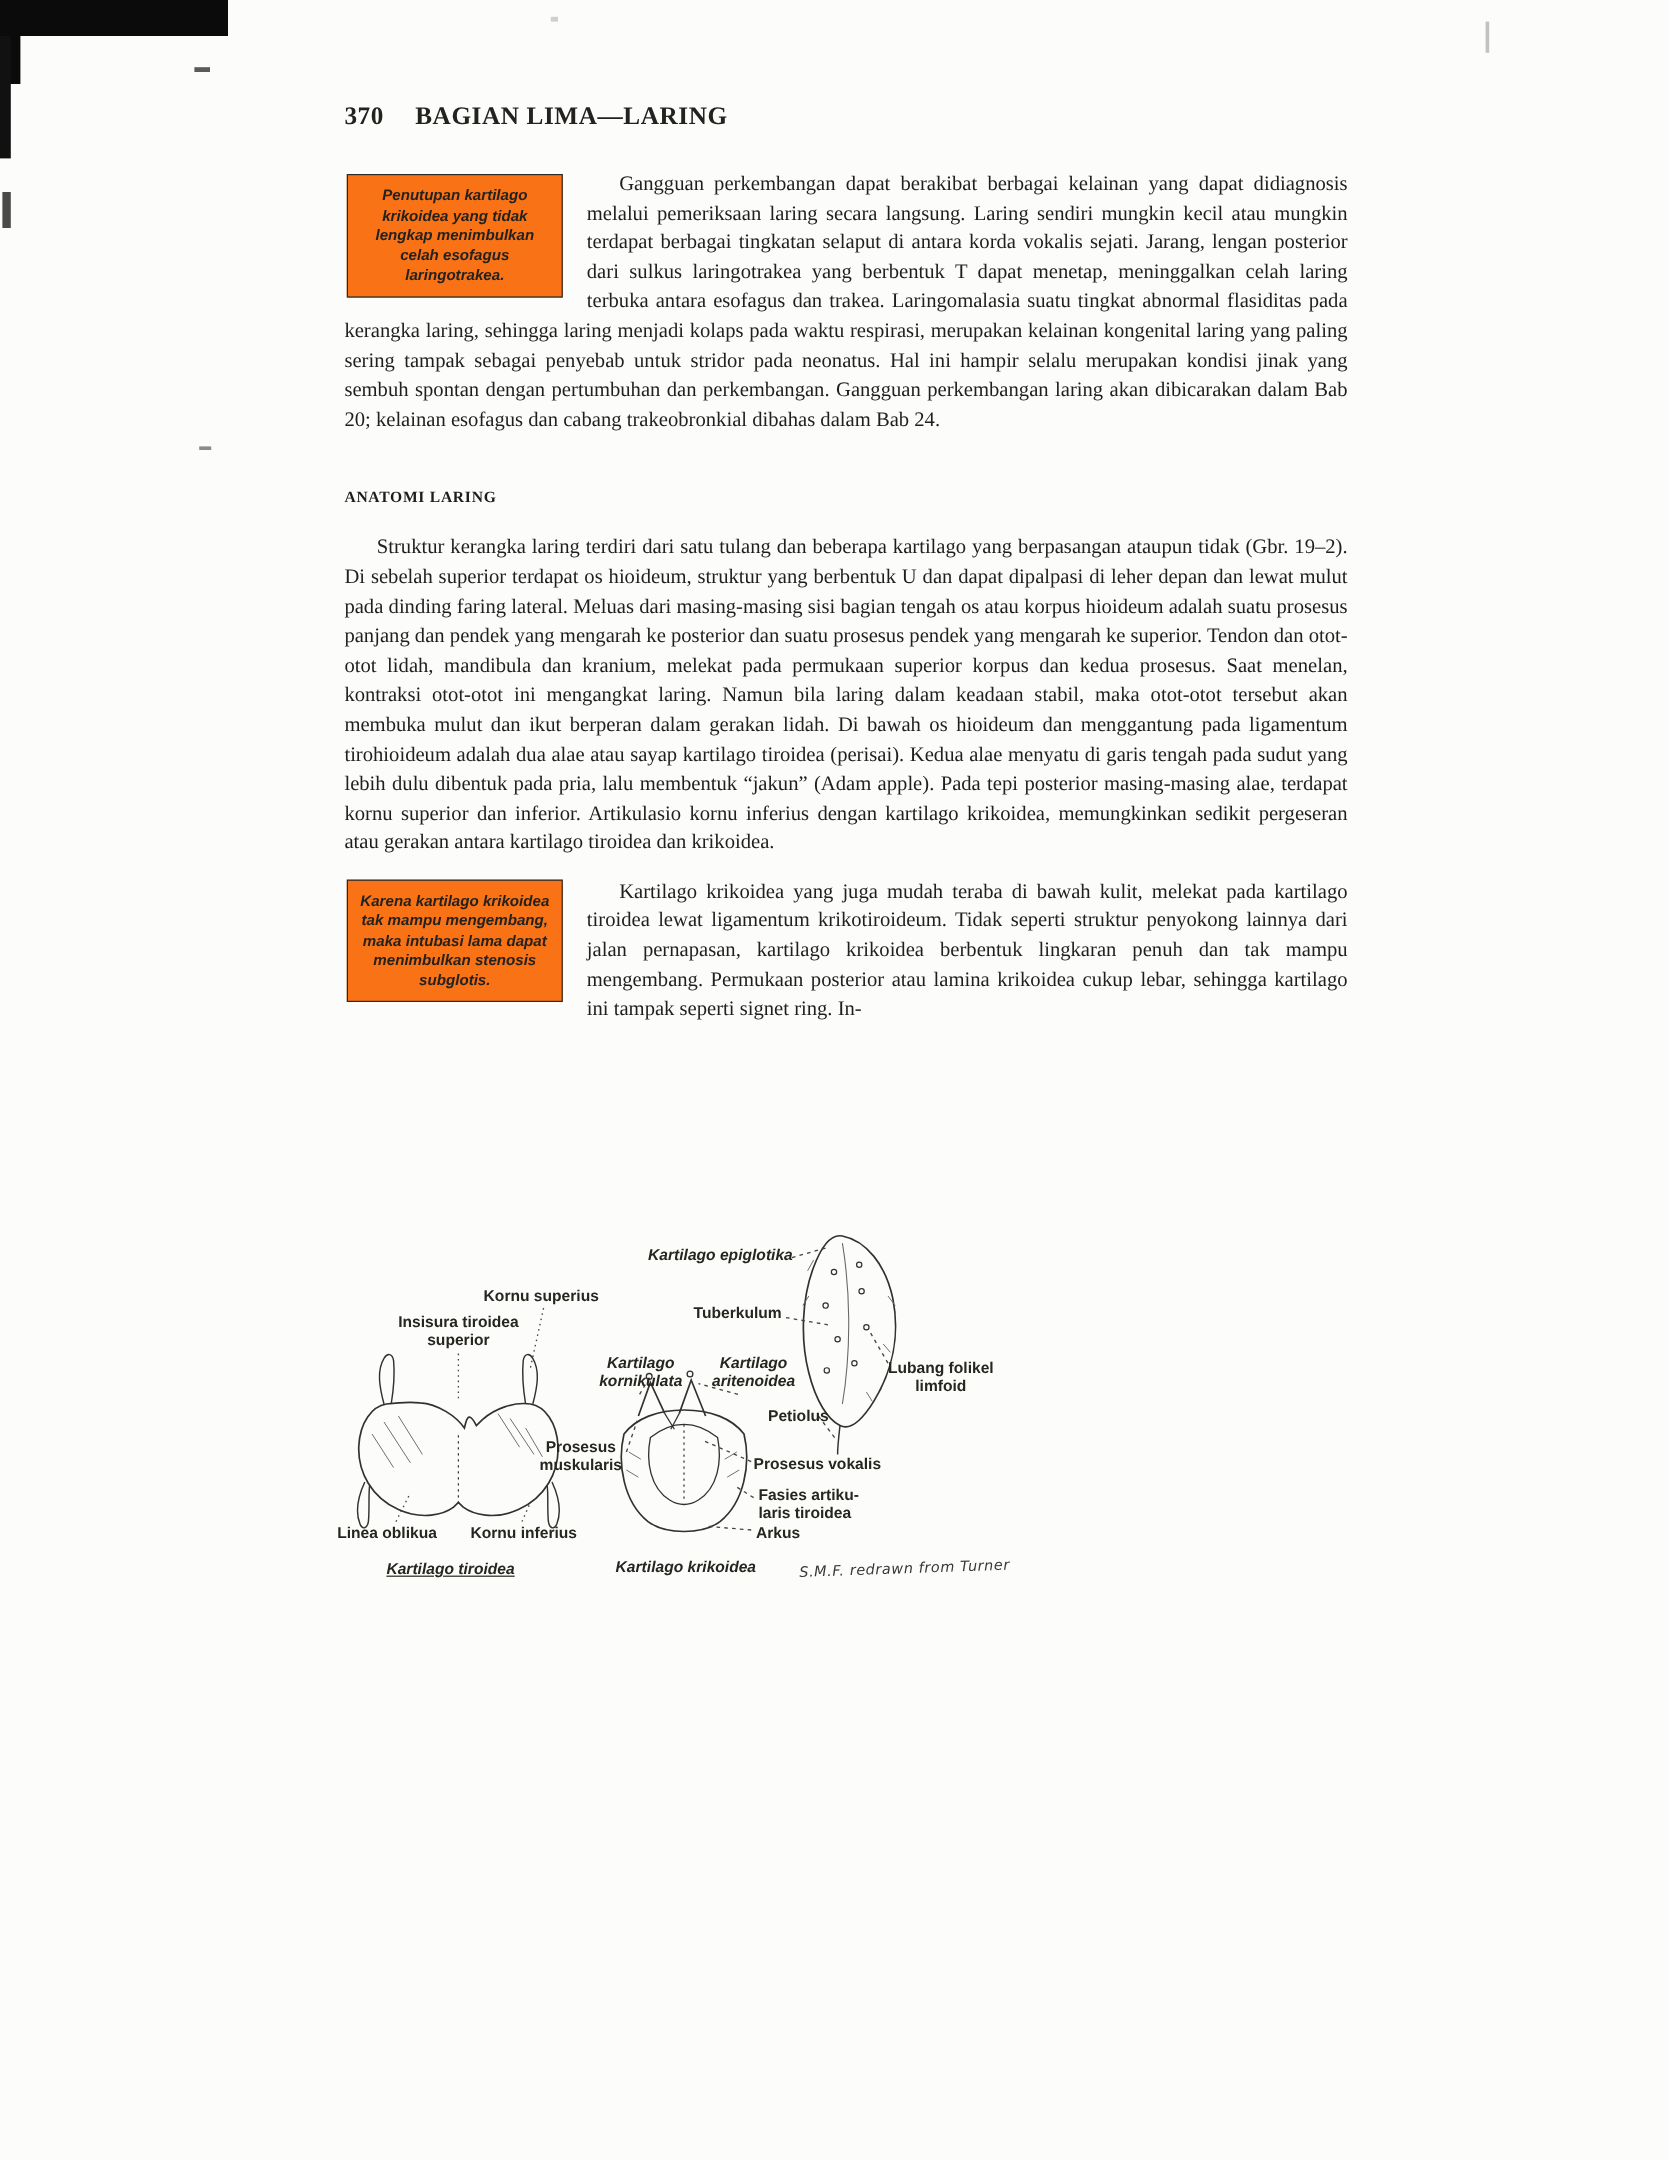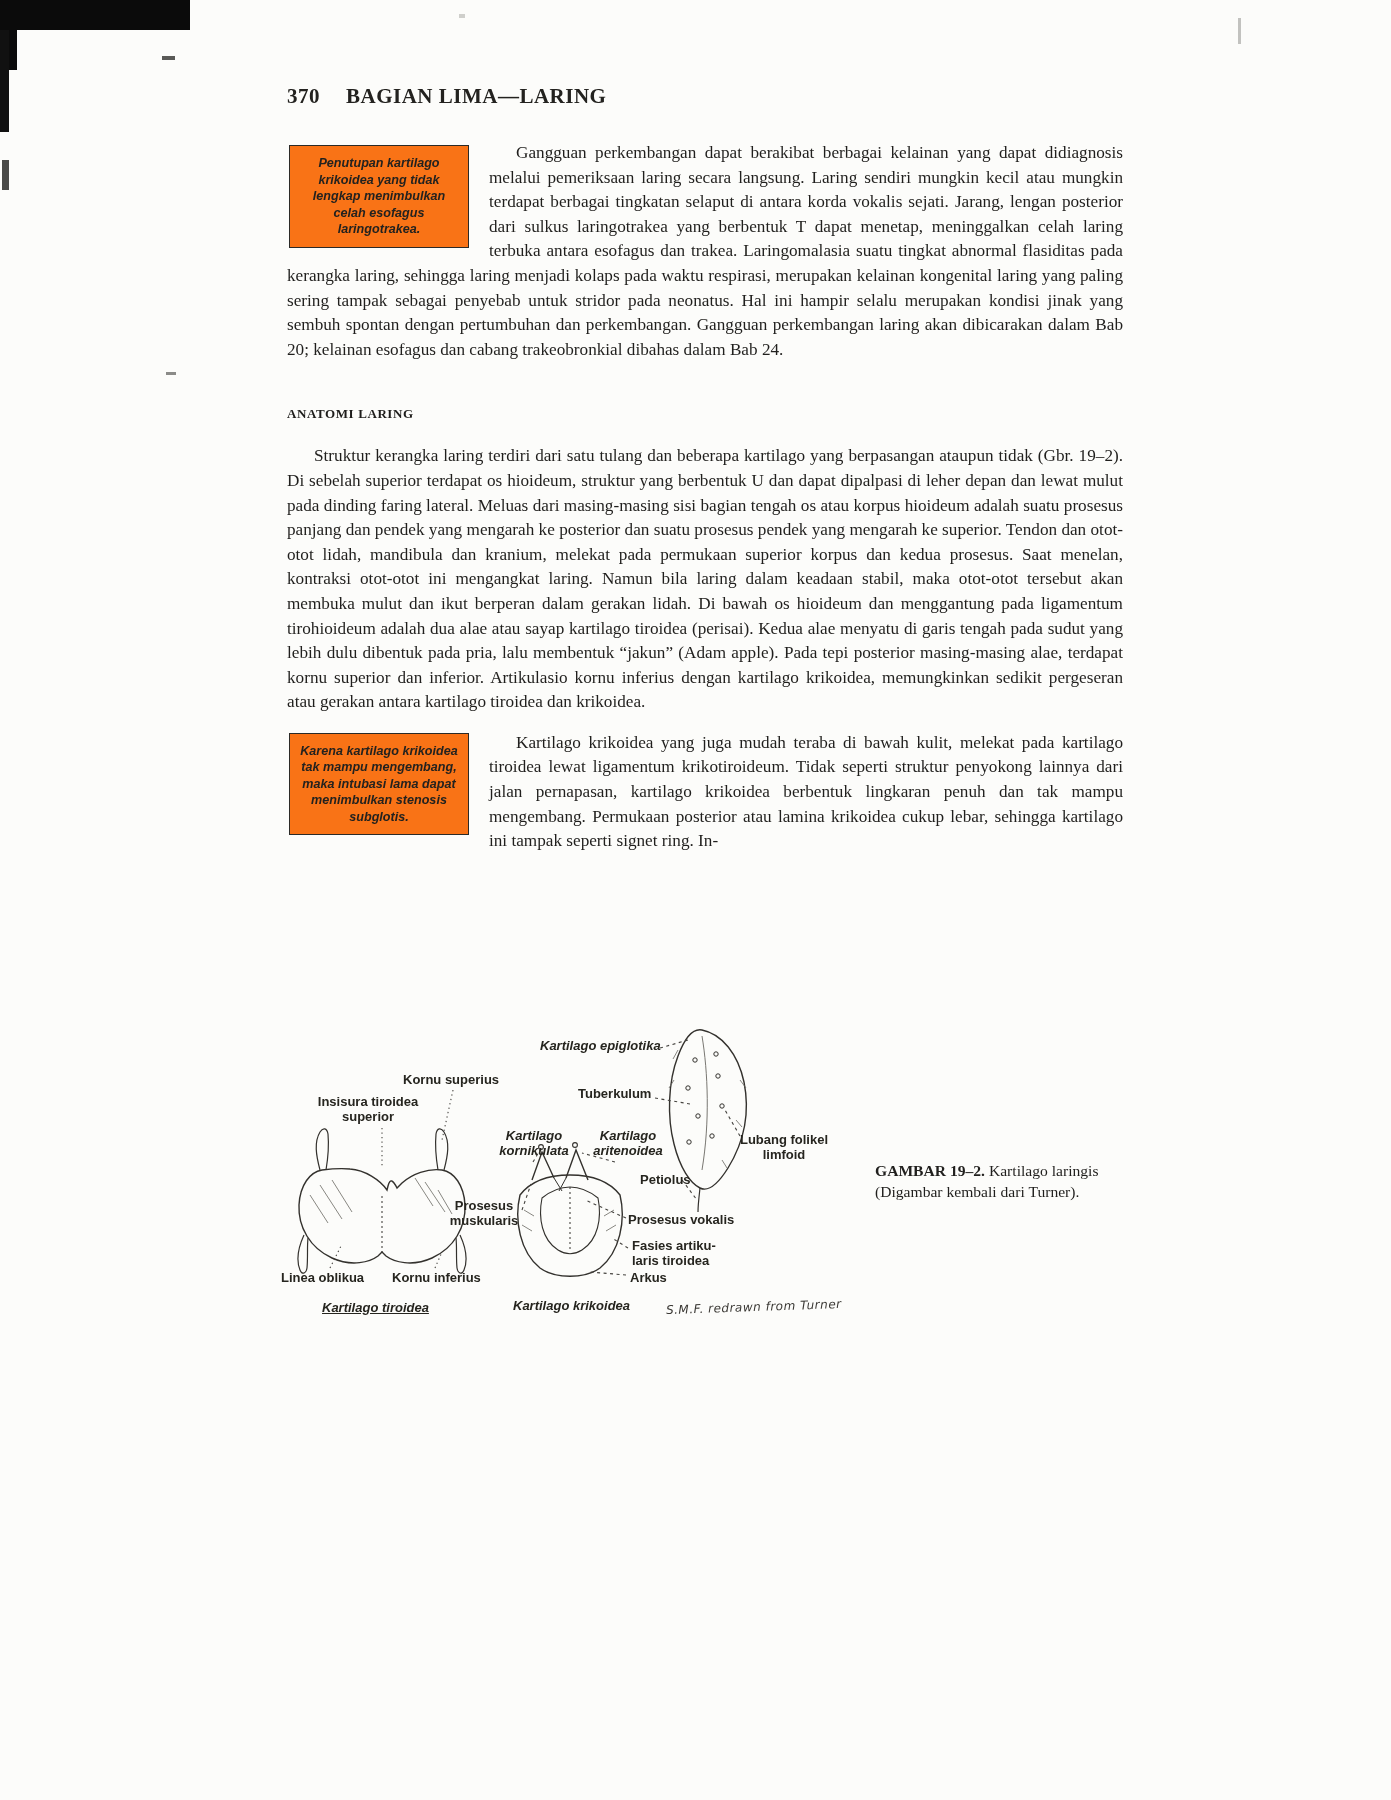--- a/index.html
+++ b/index.html
@@ -179,21 +179,21 @@
         <line x1="356" y1="198" x2="315" y2="180" stroke-dasharray="3 3.5"></line>
         <line x1="358" y1="228" x2="342" y2="218" stroke-dasharray="3 3.5"></line>
         <line x1="356" y1="255" x2="320" y2="252" stroke-dasharray="3 3.5"></line>
         <line x1="60" y1="248" x2="72" y2="224" stroke-dasharray="1.3 3.2"></line>
         <line x1="165" y1="248" x2="172" y2="232" stroke-dasharray="1.3 3.2"></line>
       </g>
     </svg>
 
     <div class="fig-label it" style="left:540px;top:18px;">Kartilago epiglotika</div>
     <div class="fig-label" style="left:403px;top:52px;">Kornu superius</div>
-    <div class="fig-label" style="left:314px;top:74px;width:108px;text-align:center;">Insisura tiroidea
+    <div class="fig-label" style="left:328px;top:74px;width:108px;text-align:center;">Insisura tiroidea
 superior</div>
     <div class="fig-label" style="left:578px;top:66px;">Tuberkulum</div>
     <div class="fig-label it" style="left:494px;top:108px;width:80px;">Kartilago
 kornikulata</div>
     <div class="fig-label it" style="left:586px;top:108px;width:84px;">Kartilago
 aritenoidea</div>
     <div class="fig-label" style="left:736px;top:112px;width:96px;">Lubang folikel
 limfoid</div>
     <div class="fig-label" style="left:640px;top:152px;">Petiolus</div>
     <div class="fig-label" style="left:446px;top:178px;width:76px;">Prosesus
@@ -202,19 +202,16 @@
     <div class="fig-label left" style="left:632px;top:218px;">Fasies artiku-
 laris tiroidea</div>
     <div class="fig-label" style="left:281px;top:250px;">Linea oblikua</div>
     <div class="fig-label" style="left:392px;top:250px;">Kornu inferius</div>
     <div class="fig-label" style="left:630px;top:250px;">Arkus</div>
     <div class="fig-label it" style="left:322px;top:280px;text-decoration:underline;">Kartilago tiroidea</div>
     <div class="fig-label it" style="left:513px;top:278px;">Kartilago krikoidea</div>
 
     <div class="handwriting">S.M.F. redrawn from Turner</div>
 
-    <div class="fig-caption">
-      <span class="cap-bold">GAMBAR 19–2.</span><span> Kartilago laringis (Digambar kembali dari Turner).</span>
-    </div>
 
   </div>
 
 </div>
 
 </body></html>

